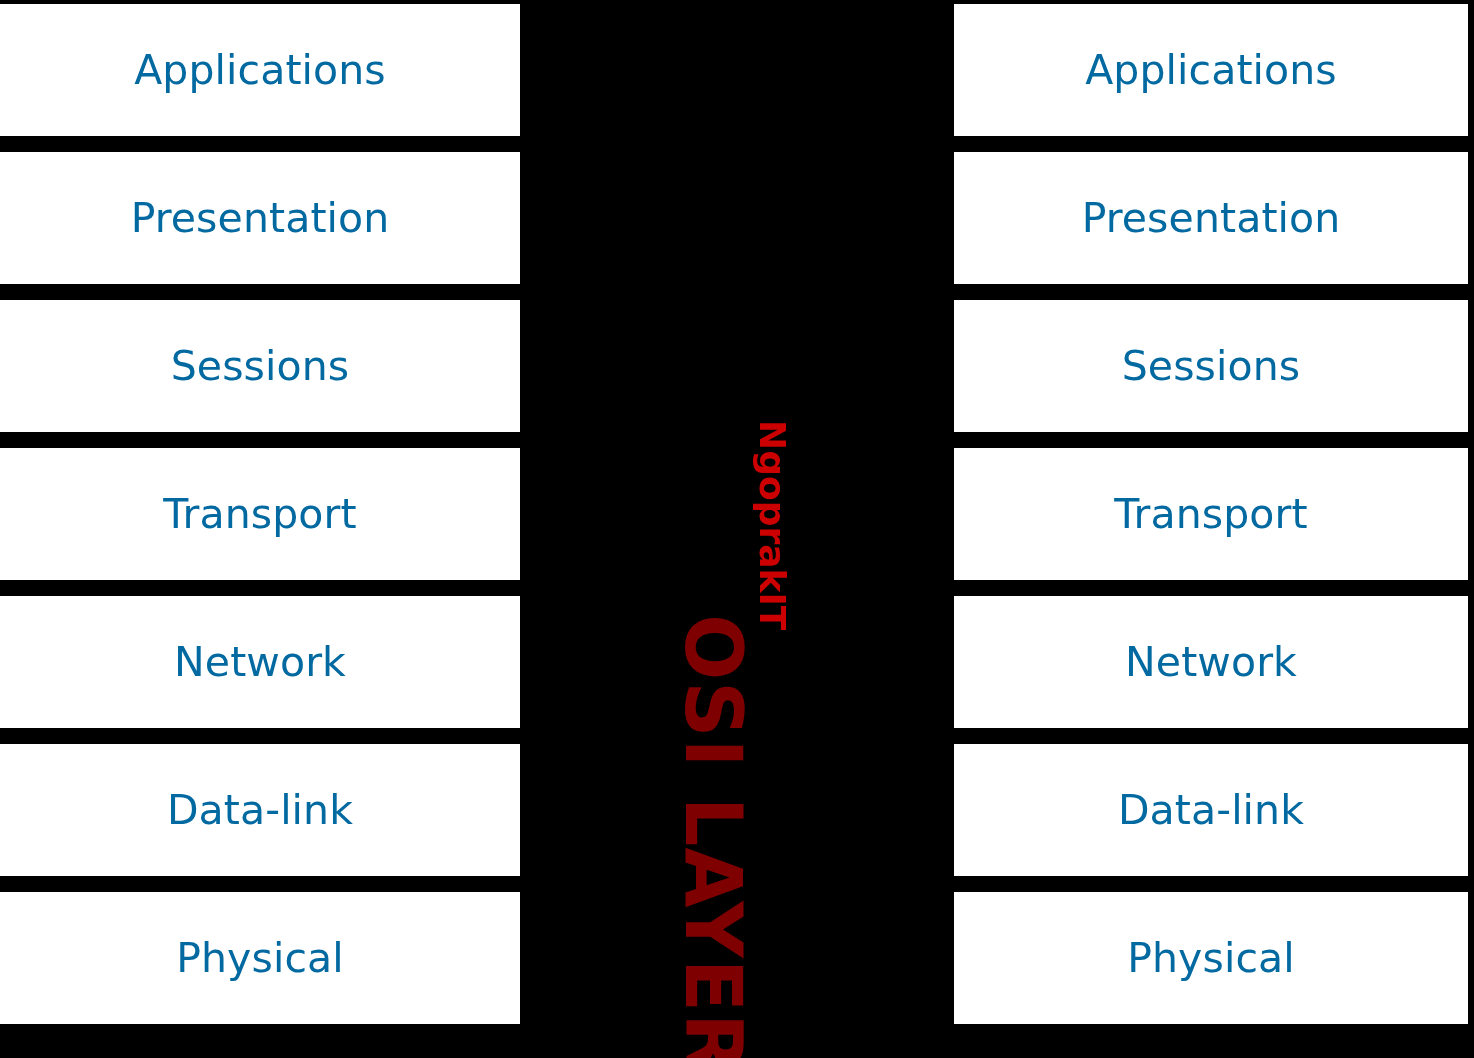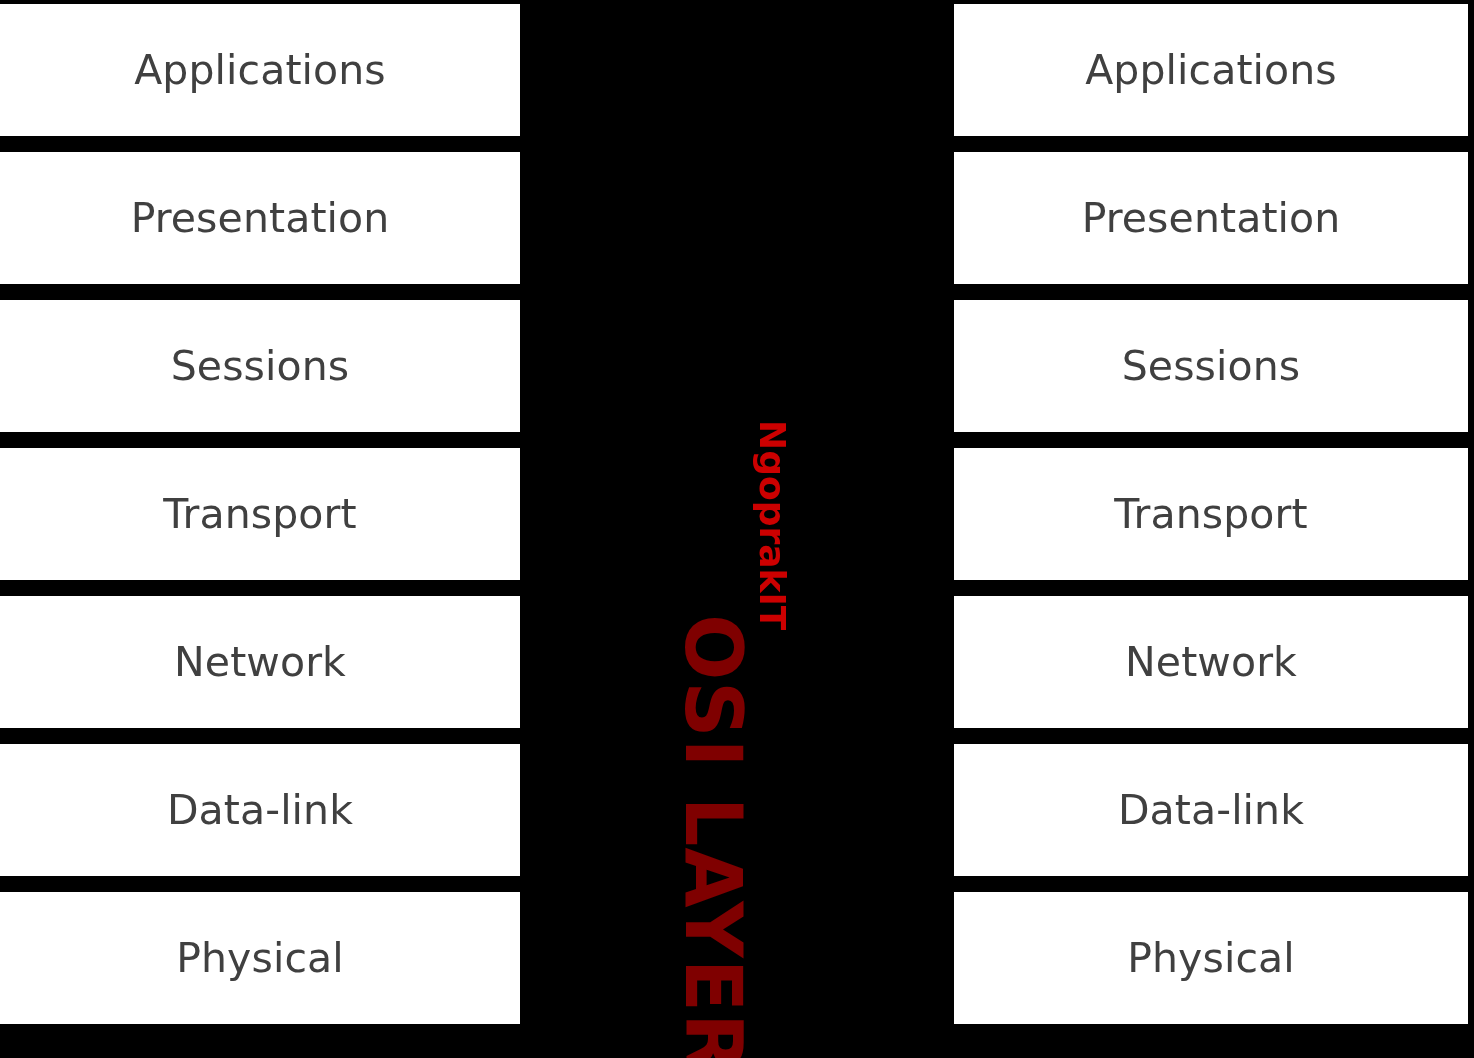--- a/index.html
+++ b/index.html
@@ -45,21 +45,21 @@
     background: #ffffff;
     display: flex;
     align-items: center;
     justify-content: center;
     box-sizing: border-box;
   }
 
   .layer-label {
     font-size: 41px;
     font-weight: 400;
-    color: #404040;
+    color: #0369a1;
     line-height: 1;
     letter-spacing: 0.1px;
     white-space: nowrap;
   }
 
   
   #center-band {
     position: absolute;
     left: 520px;
     top: 0px;

